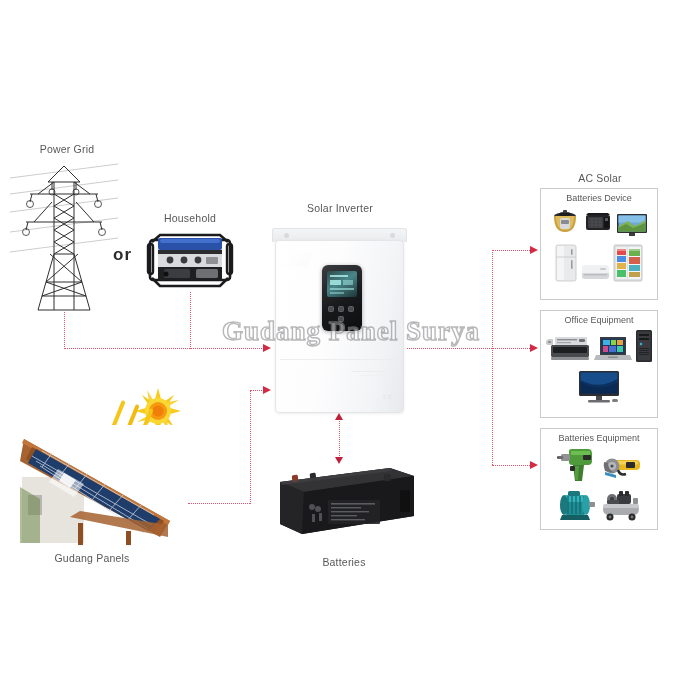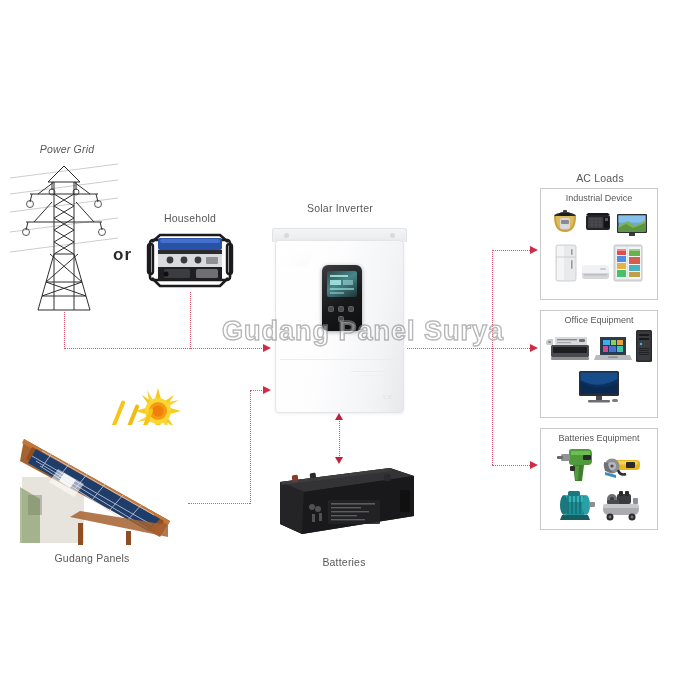--- a/index.html
+++ b/index.html
@@ -82,28 +82,28 @@
   .loadttl{text-align:center;font-size:9px;color:#58585a;padding:4px 0 2px;}
   .icons{display:flex;flex-wrap:wrap;justify-content:center;align-items:flex-end;
      gap:3px;padding:2px 4px 6px;}
   .icons>div{flex:0 0 auto;}
 
   
   #wm{position:absolute;left:222px;top:316px;font-size:27px;font-weight:bold;
       color:rgba(255,255,255,0);letter-spacing:1px;white-space:nowrap;
       -webkit-text-stroke:1.4px #8d8d90;
       text-shadow:0 1px 0 rgba(255,255,255,.8);
-      font-family:Liberation Sans, sans-serif;opacity:.62;text-align:center;}
+      font-family:Liberation Serif, serif;opacity:.62;text-align:center;}
 </style>
 </head>
 <body>
 
 <div id="stage">
 
-  <div class="lbl" style="left:22px;top:143px;width:90px;font-style:italic;">Power Grid</div>
+  <div class="lbl" style="left:22px;top:143px;width:90px;">Power Grid</div>
 
   <div id="tower">
     <svg width="112" height="155" viewBox="0 0 112 155">
       <g stroke="#9a9a9c" stroke-width=".5" fill="none">
         <path d="M2 18 L110 4 M2 34 L110 20 M2 52 L110 38 M2 72 L110 58 M2 92 L110 78"></path>
       </g>
       <g stroke="#2e2e30" stroke-width="1" fill="none">
         <path d="M56 6 L40 22 M56 6 L72 22 M40 22 L72 22"></path>
         <path d="M44 22 L44 30 M68 22 L68 30"></path>
         <path d="M22 34 L90 34 M30 34 L46 22 M82 34 L66 22"></path>
@@ -262,26 +262,26 @@
         <circle cx="40" cy="47" r="3"></circle>
           <circle cx="46" cy="49" r="3"></circle>
         <rect x="40" y="54" width="3" height="8"></rect>
           <rect x="47" y="53" width="3" height="8"></rect>
       </g>
       <path d="M8 22 L118 8 L120 11 L10 25Z" fill="#454548" opacity=".6"></path>
     </svg>
   </div>
   <div class="lbl" style="left:294px;top:556px;width:100px;">Batteries</div>
 
-  <div class="lbl" style="left:555px;top:172px;width:90px;">AC Loads</div>
+  <div class="lbl" style="left:555px;top:172px;width:90px;">AC Solar</div>
 
   <div id="acwrap">
 
     <div class="loadbox" style="top:0;height:112px;">
-      <div class="loadttl">Industrial Device</div>
+      <div class="loadttl">Batteries Device</div>
       <div class="icons">
         <div>
           <svg width="30" height="30" viewBox="0 0 30 30">
             <ellipse cx="15" cy="9" rx="11" ry="3.5" fill="#2b2b2d"></ellipse>
             <path d="M4 9 Q4 25 15 25 Q26 25 26 9Z" fill="#c9a13f"></path>
             <path d="M6 9 Q6 23 15 23 Q24 23 24 9Z" fill="#e0bb5e"></path>
             <rect x="10" y="11" width="10" height="11" rx="2" fill="#d8d9db"></rect>
             <rect x="11" y="13" width="8" height="4" rx="1" fill="#8a8b8e"></rect>
             <ellipse cx="15" cy="7" rx="6" ry="2" fill="#1c1c1e"></ellipse>
             <rect x="13" y="3" width="4" height="3" rx="1" fill="#3a3a3c"></rect>

